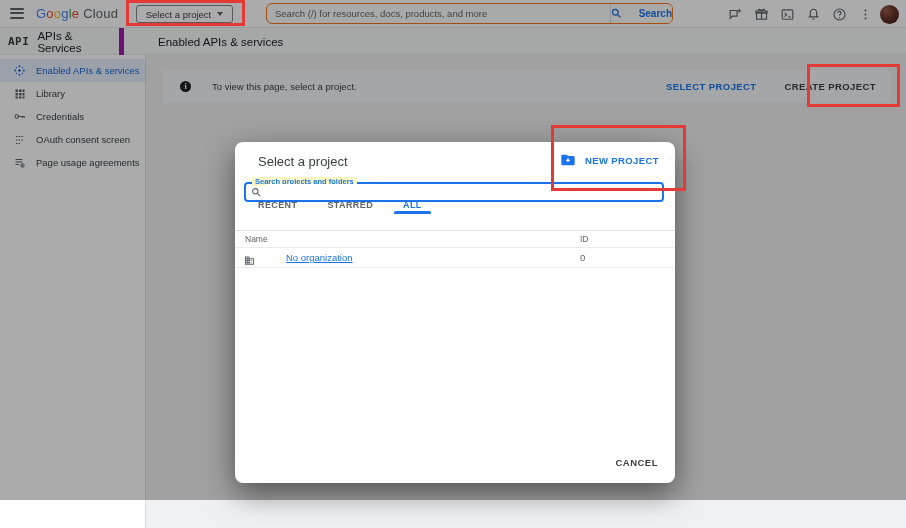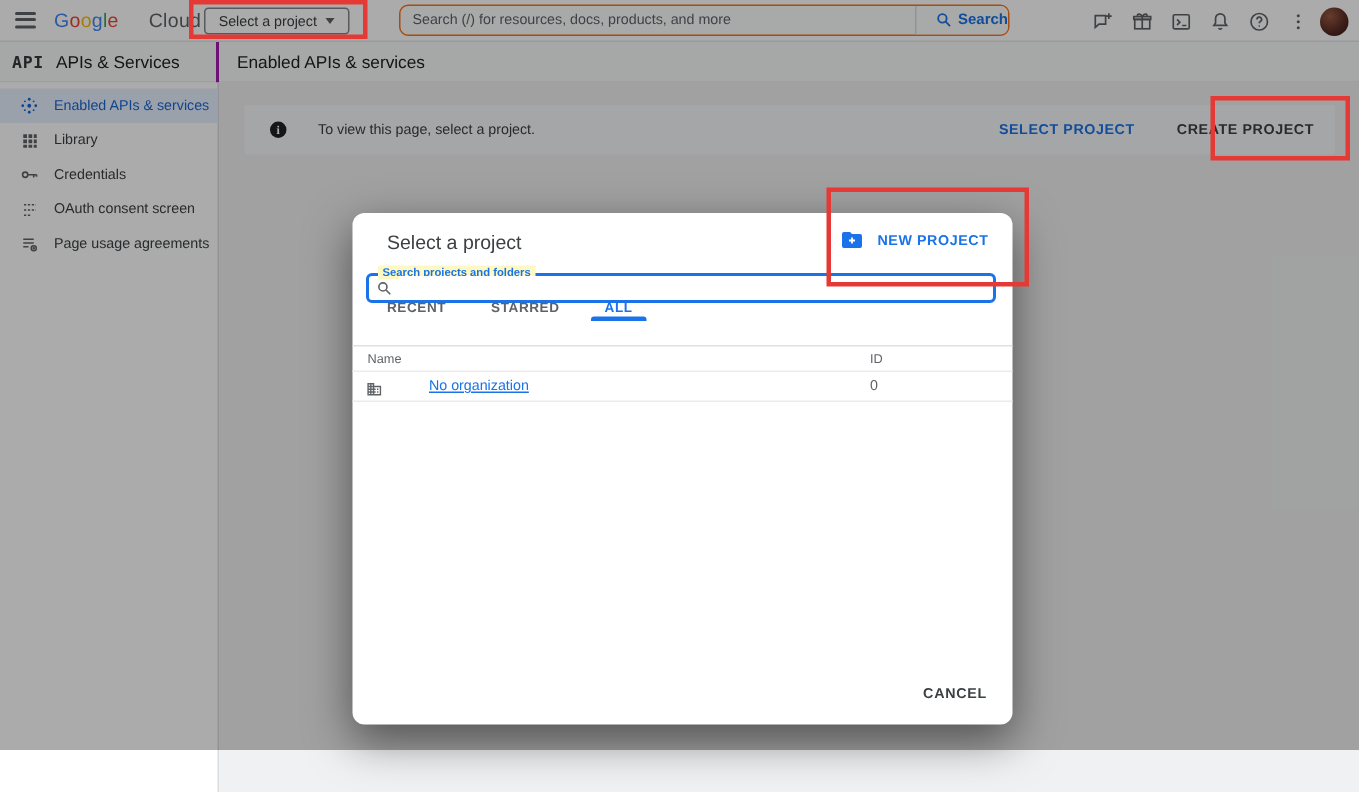--- a/index.html
+++ b/index.html
@@ -6,47 +6,47 @@
   body { background:#ffffff; font-family:"Liberation Sans", sans-serif; }
   .screen { position:relative; width:906px; height:528px; overflow:hidden; background:#fff; }
 
   
   .topbar { position:absolute; left:0; top:0; width:906px; height:28px; background:#fff;
             border-bottom:1px solid #e3e6e8; z-index:5; }
   .hamburger { position:absolute; left:10px; top:8px; width:14px; height:11px; cursor:pointer; }
   .hamburger span { display:block; height:1.8px; background:#5f6368; margin-bottom:2.6px; border-radius:1px; }
   .logo { position:absolute; left:36px; top:6px; font-size:13px; letter-spacing:.2px; cursor:pointer; }
   .logo .brand { font-weight:500; }
-  .logo .suffix { color:#5f6368; margin-left:20px;text-align:right; }
+  .logo .suffix { color:#5f6368; margin-left:4px;text-align:right; }
   .proj-btn { position:absolute; left:136px; top:5px; width:97px; height:18px;
               border:1px solid #80868b; border-radius:3px; background:#fff;
               display:flex; align-items:center; justify-content:center; gap:6px;
               font-size:9.5px; color:#3c4043; cursor:pointer; }
   .caret-down { width:0; height:0; border-left:3.5px solid transparent; border-right:3.5px solid transparent;
                 border-top:4px solid #5f6368; }
   .searchbar { position:absolute; left:266px; top:3px; width:407px; height:21px;
                border:1px solid #f97316; border-radius:6px; background:#fbfcfd;
                display:flex; align-items:center; overflow:hidden; }
   .searchbar input { flex:1; border:none; outline:none; background:transparent;
                      font-size:9.5px; color:#3c4043; padding:0 8px;
                      font-family:"Liberation Sans", sans-serif; }
   .searchbar input::placeholder { color:#5f6368; }
   .search-btn { width:62px; height:100%; border-left:1px solid #dadce0;
-                display:flex; align-items:center; justify-content:flex-end; gap:4px;
+                display:flex; align-items:center; justify-content:space-between; gap:4px;
                 font-size:10px; font-weight:bold; color:#1a73e8; cursor:pointer; background:#fbfcfd; }
   .tb-icons { position:absolute; right:0; top:0; height:28px; display:flex; align-items:center; }
   .tb-icon { width:26px; height:28px; display:flex; align-items:center; justify-content:center; cursor:pointer; }
   .avatar { width:19px; height:19px; border-radius:50%; margin:0 7px 0 2px; cursor:pointer;
             background:radial-gradient(circle at 35% 30%, #9a5a45 0%, #5c2e26 55%, #2d1414 100%); }
 
   
   .page { position:absolute; left:0; top:28px; width:906px; height:500px; }
   .subheader { position:absolute; left:0; top:0; width:906px; height:27px; background:#f8f9fa;
                border-bottom:1px solid #eceef0; }
-  .sub-left { position:absolute; left:0; top:0; width:146px; height:27px; border-right:2px solid #a21caf;
+  .sub-left { position:absolute; left:0; top:0; width:124px; height:27px; border-right:5px solid #a21caf;
               display:flex; align-items:center; }
   .api-glyph { font-family:"DejaVu Sans Mono", monospace; font-weight:bold; font-size:11px;
                color:#37383a; margin:0 8px 0 8px; letter-spacing:.5px; }
   .sub-product { font-size:11.5px; color:#202124; }
   .page-title { position:absolute; left:158px; top:0; height:27px; display:flex; align-items:center;
                 font-size:11.5px; color:#202124; }
 
   .sidenav { position:absolute; left:0; top:27px; width:146px; height:473px; background:#ffffff;
              border-right:1px solid #dadce0; padding-top:4px; }
   .nav-item { height:23px; display:flex; align-items:center; gap:10px; padding-left:13px;

